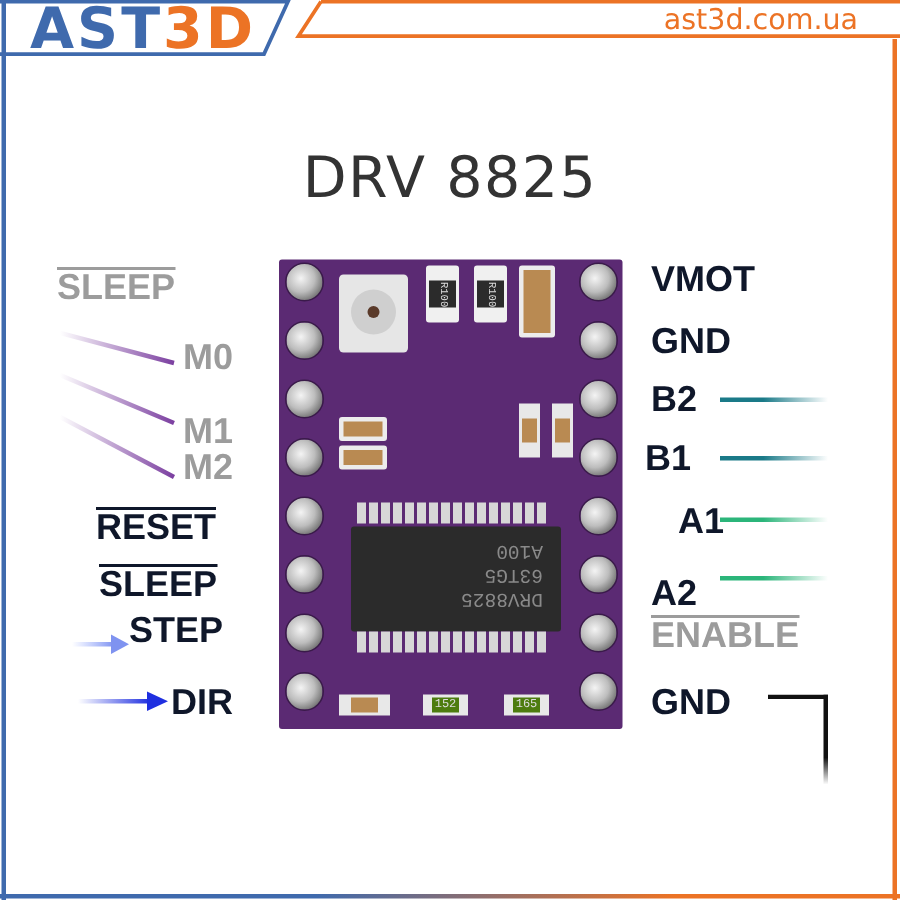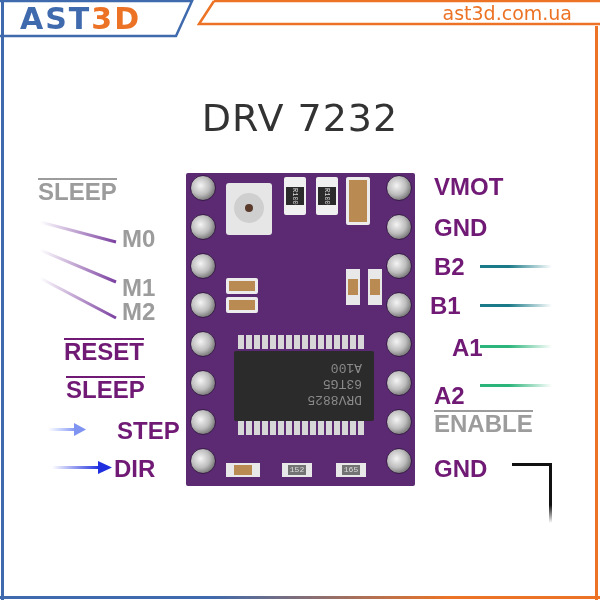--- a/index.html
+++ b/index.html
@@ -1,41 +1,41 @@
 <!DOCTYPE html>
 <html><head>
 <meta charset="utf-8">
 <style>
   html, body { margin:0; padding:0; }
   body { width:600px; height:600px; position:relative; overflow:hidden; background:#ffffff; font-family:"Liberation Sans", sans-serif; }
   .frame-left { position:absolute; left:1px; top:0; width:3px; height:600px; background:#3f6aad; }
   .frame-right { position:absolute; right:2px; top:26px; width:3px; height:574px; background:#ec7325; }
   .frame-bottom { position:absolute; left:0; bottom:1px; width:600px; height:3px; background:linear-gradient(90deg,#3f6aad 0%,#3f6aad 35%,#ec7325 75%,#ec7325 100%); }
   .hdr-left { position:absolute; left:0; top:0; width:600px; height:40px; }
-  .logo { position:absolute; left:20px; top:4px; height:28px; font-size:30px; font-weight:bold; letter-spacing:2px; line-height:30px; font-family:"DejaVu Sans", sans-serif; }
+  .logo { position:absolute; left:20px; top:4px; height:28px; font-size:38px; font-weight:bold; letter-spacing:2px; line-height:30px; font-family:"DejaVu Sans", sans-serif; }
   .logo .a { color:#3f6aad; }
   .logo .b { color:#ec7325; }
   .site { position:absolute; right:28px; top:2px; font-size:19px; color:#ec7325; font-family:"DejaVu Sans", sans-serif; }
   .title { position:absolute; left:0; width:600px; top:96px; text-align:center; font-size:38px; color:#333; letter-spacing:1px; font-family:"DejaVu Sans", sans-serif; }
   .board { position:absolute; left:186px; top:173px; width:229px; height:313px; background:#5b2a73; border-radius:2px; overflow:hidden; }
   .pin { position:absolute; width:24px; height:24px; border-radius:50%; background:radial-gradient(circle at 40% 40%,#f4f4f4 0%,#bdbdbd 45%,#6b6b6b 80%); border:1px solid #3a1a4a; }
   .chip { position:absolute; left:48px; top:178px; width:140px; height:70px; background:#2b2b2b; border-radius:2px; }
   .chip-text { position:absolute; left:8px; top:8px; color:#8a8a8a; font-family:"Liberation Mono", monospace; font-size:13px; line-height:16px; transform:rotate(180deg); transform-origin:center; width:120px; text-align:left; }
   .leg { position:absolute; width:6px; height:14px; background:#d7d7d7; }
   .trimpot { position:absolute; left:40px; top:10px; width:46px; height:52px; background:#e6e6e6; border-radius:3px; }
   .trimpot .k { position:absolute; left:8px; top:10px; width:30px; height:30px; border-radius:50%; background:#cfcfcf; }
   .trimpot .d { position:absolute; left:19px; top:21px; width:8px; height:8px; border-radius:50%; background:#5a3a2a; }
   .res { position:absolute; width:22px; height:38px; background:#f0f0f0; border-radius:2px; }
   .res .body { position:absolute; left:2px; top:10px; width:18px; height:18px; background:#2b2b2b; color:#ddd; font-size:7px; font-family:"Liberation Mono", monospace; writing-mode:vertical-rl; text-align:center; line-height:18px; }
   .cap { position:absolute; background:#b98a52; border:3px solid #ececec; border-radius:2px; }
   .smd { position:absolute; background:#e8e8e8; }
-  .smd .m { position:absolute; background:#737373; color:#ddd; font-size:8px; text-align:center; font-family:"Liberation Mono", monospace; }
+  .smd .m { position:absolute; background:#4d7c0f; color:#ddd; font-size:8px; text-align:center; font-family:"Liberation Mono", monospace; }
   .lbl { position:absolute; font-weight:bold; font-size:24px; line-height:26px; font-family:"Liberation Sans", sans-serif; }
   .gray { color:#9c9c9c; }
-  .black { color:#701a75; }
+  .black { color:#0f172a; }
   .over { border-top:2px solid currentColor; padding-top:1px; line-height:22px; }
   .line { position:absolute; height:3px; }
   .arrow { position:absolute; }
 </style>
 </head>
 <body>
 
 <div class="frame-left"></div>
 <div class="frame-right"></div>
 <div class="frame-bottom"></div>
@@ -44,21 +44,21 @@
   <polyline points="0,1 192,1 176,36 0,36" fill="none" stroke="#3f6aad" stroke-width="2.5"></polyline>
   <polyline points="214,1 600,1" fill="none" stroke="#ec7325" stroke-width="2.5"></polyline>
   <polyline points="214,1 199,24 600,24" fill="none" stroke="#ec7325" stroke-width="2.5"></polyline>
 </svg>
 
 <div class="logo">
   <span class="a">AST</span><span class="b">3D</span>
 </div>
 <div class="site">ast3d.com.ua</div>
 
-<div class="title">DRV 7232</div>
+<div class="title">DRV 8825</div>
 
 <div class="board">
 
   <div class="pin" style="left:4px;top:2px"></div>
   <div class="pin" style="left:4px;top:41px"></div>
   <div class="pin" style="left:4px;top:80px"></div>
   <div class="pin" style="left:4px;top:119px"></div>
   <div class="pin" style="left:4px;top:158px"></div>
   <div class="pin" style="left:4px;top:197px"></div>
   <div class="pin" style="left:4px;top:236px"></div>
@@ -177,21 +177,21 @@
 <svg class="arrow" style="left:48px;top:422px" width="40" height="16">
   <defs>
     <linearGradient id="gbl" x1="0" x2="1">
         <stop offset="0" stop-color="#8aa0ff" stop-opacity="0"></stop>
         <stop offset="1" stop-color="#7f93f0"></stop>
       </linearGradient>
   </defs>
   <rect x="0" y="6" width="28" height="3" fill="url(#gbl)"></rect>
   <polygon points="26,1 38,7.5 26,14" fill="#7f93f0"></polygon>
 </svg>
-<div class="lbl black" style="left:86px;top:418px;margin-left:31px;">STEP</div>
+<div class="lbl black" style="left:86px;top:408px;">STEP</div>
 
 <svg class="arrow" style="left:52px;top:460px" width="62" height="16">
   <defs>
     <linearGradient id="gbd" x1="0" x2="1">
         <stop offset="0" stop-color="#1f2fe0" stop-opacity="0"></stop>
         <stop offset="1" stop-color="#1f2fe0"></stop>
       </linearGradient>
   </defs>
   <rect x="0" y="6" width="48" height="3" fill="url(#gbd)"></rect>
   <polygon points="46,1 60,7.5 46,14" fill="#1f2fe0"></polygon>

